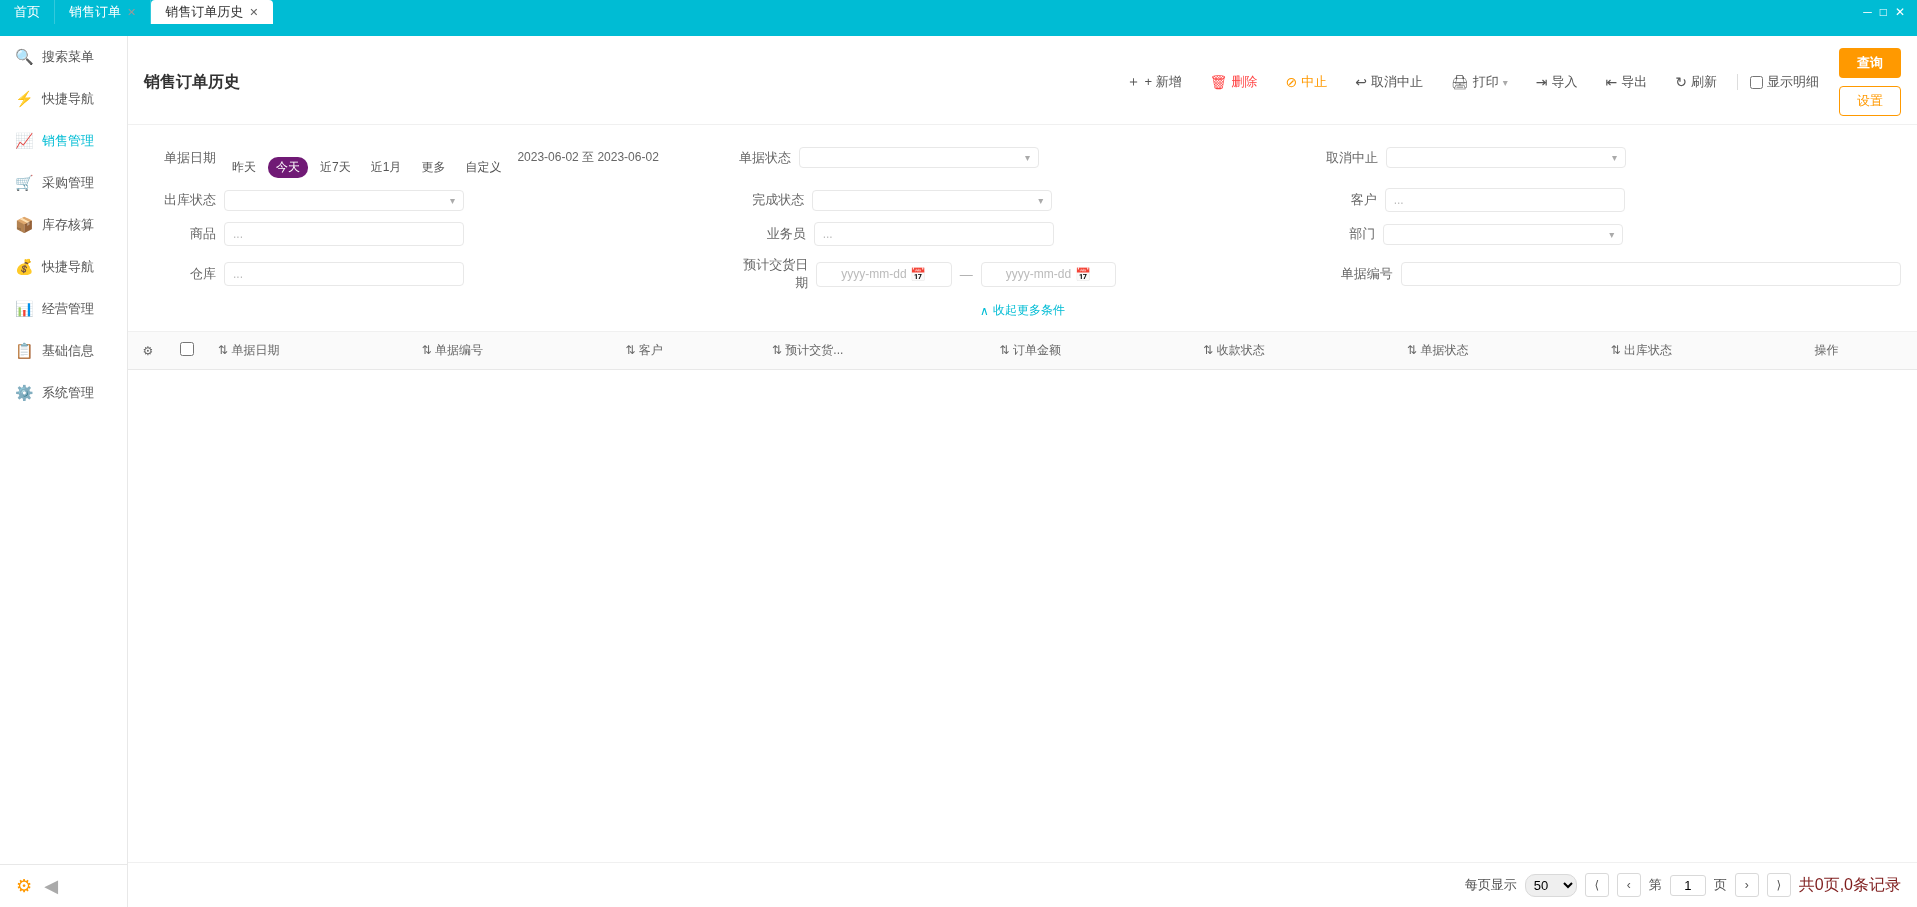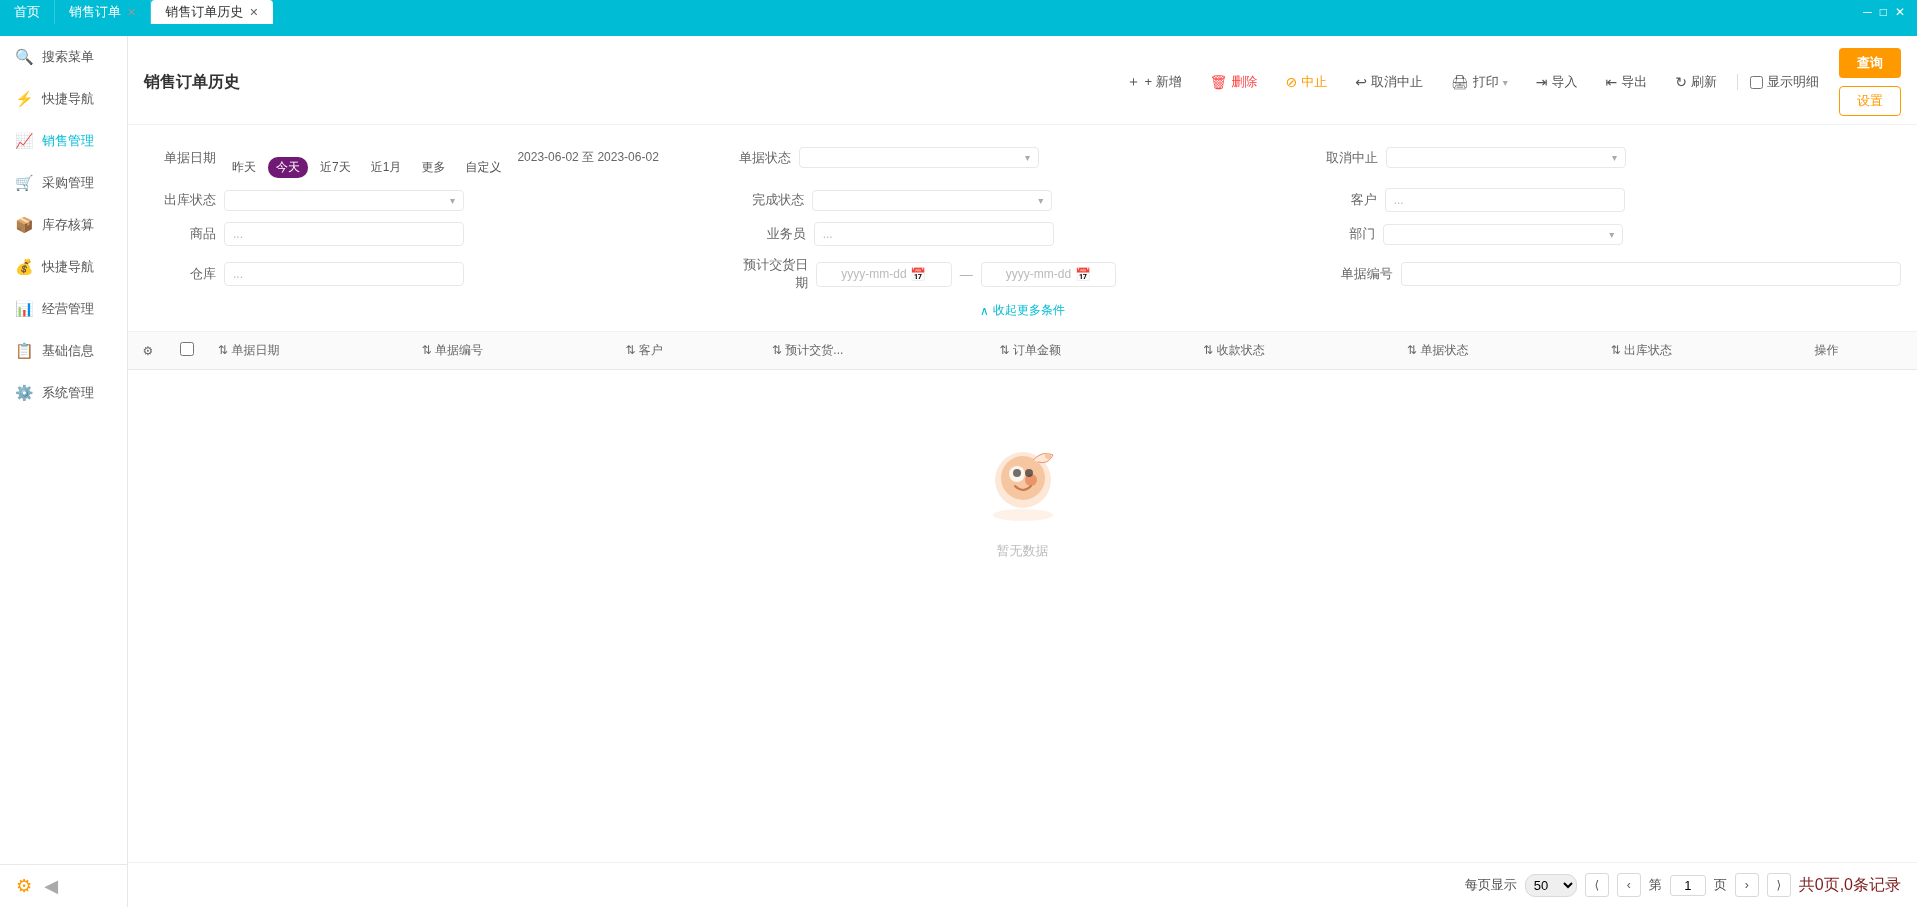--- a/index.html
+++ b/index.html
@@ -348,37 +348,20 @@
             </th>
             <th>
               <span>操作</span>
             </th>
           </tr>
         </thead>
         <tbody>
         </tbody>
       </table>
 
-      <div class="empty-state">
-        <div class="empty-icon">
-          <svg width="100" height="100" viewBox="0 0 100 100">
-            <ellipse cx="50" cy="85" rx="30" ry="6" fill="#fde8d8" opacity="0.6"></ellipse>
-            <circle cx="50" cy="50" r="28" fill="#fde8d8"></circle>
-            <circle cx="50" cy="48" r="22" fill="#f5c6a0"></circle>
-            <circle cx="44" cy="44" r="8" fill="#fff" opacity="0.8"></circle>
-            <circle cx="58" cy="50" r="6" fill="#e8956a"></circle>
-            <path d="M42 56 Q50 64 58 56" stroke="#c47a4a" stroke-width="2" fill="none" stroke-linecap="round"></path>
-            <circle cx="44" cy="43" r="4" fill="#333" opacity="0.7"></circle>
-            <circle cx="56" cy="43" r="4" fill="#333" opacity="0.7"></circle>
-            <path d="M60 30 Q70 20 80 25 Q75 35 65 32" fill="#fde8d8" stroke="#e8956a" stroke-width="1"></path>
-            <circle cx="75" cy="26" r="3" fill="#f5c6a0"></circle>
-          </svg>
-        </div>
-        <span class="empty-text">暂无数据</span>
-      </div>
     </div>
 
     <div class="pagination">
       <span>每页显示</span>
       <select>
         <option>50</option>
         <option>10</option>
         <option>20</option>
         <option>100</option>
       </select>

